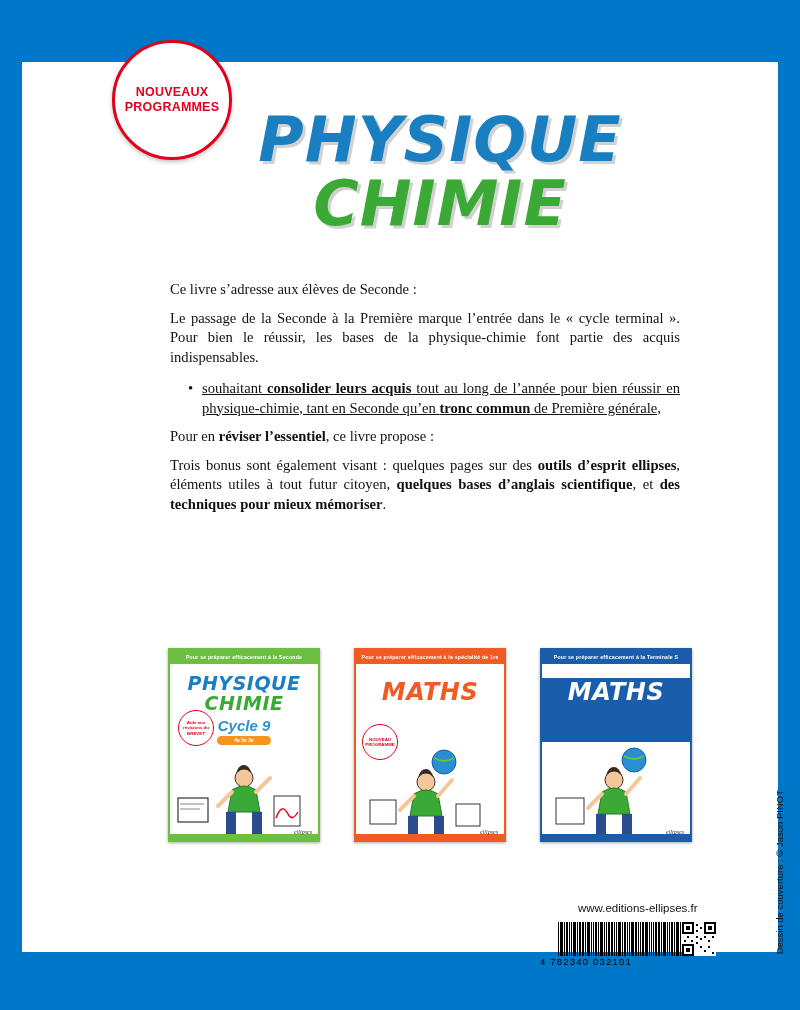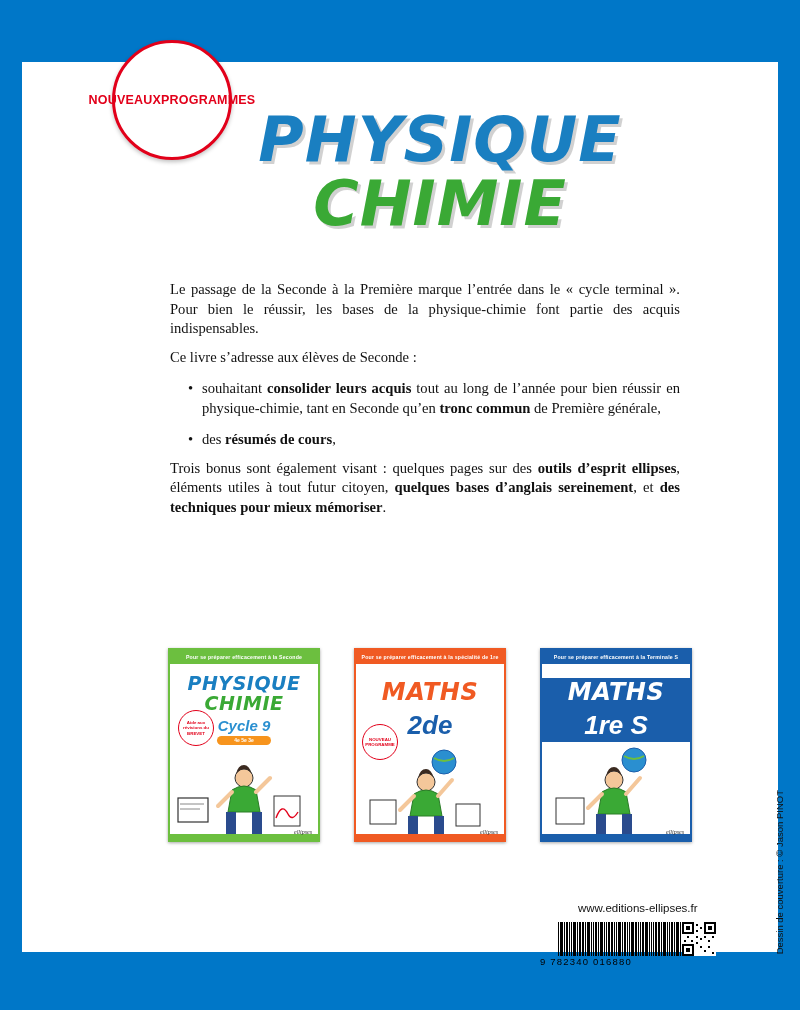--- a/index.html
+++ b/index.html
@@ -45,20 +45,21 @@
   
   .badge {
     position: absolute;
     left: 112px; top: 40px;
     width: 114px; height: 114px;
     border-radius: 50%;
     background: #ffffff;
     border: 3px solid #e2001a;
     box-shadow: 0 2px 4px rgba(0,0,0,0.25);
     display: flex;
+    flex-direction: column;
     align-items: center;
     justify-content: center;
     z-index: 6;
   }
   .badge span {
     display: block;
     color: #e2001a;
     font-weight: bold;
     font-size: 12.5px;
     letter-spacing: .2px;
@@ -110,20 +111,21 @@
   .body-text ul {
     margin: 0 0 9px 0;
     padding-left: 18px;
     list-style: none;
   }
   .body-text li {
     position: relative;
     margin: 12px 0 2px 0;
     padding-left: 14px;
     text-align: justify;
+    text-decoration: underline;
   }
   .body-text li:before {
     content: "•";
     position: absolute;
     left: 0; top: 0;
   }
   .b { font-weight: bold; }
 
   
   .covers {
@@ -343,29 +345,29 @@
     <span>NOUVEAUX</span>
     <span>PROGRAMMES</span>
   </div>
 
   <div class="title-block">
     <div class="title-line title-physique">PHYSIQUE</div>
     <div class="title-line title-chimie">CHIMIE</div>
   </div>
 
   <div class="body-text">
+    <p>Ce livre s’adresse aux élèves de Seconde :</p>
     <p>Le passage de la Seconde à la Première marque l’entrée dans le « cycle terminal ». Pour bien le réussir, les bases de la physique-chimie font partie des acquis indispensables.</p>
-    <p>Ce livre s’adresse aux élèves de Seconde :</p>
     <ul>
       <li><span>souhaitant </span><span class="b">consolider leurs acquis</span><span> tout au long de l’année pour bien réussir en physique-chimie, tant en Seconde qu’en </span><span class="b">tronc commun</span><span> de Première générale,</span></li>
     </ul>
+    <p><span>Pour en </span><span class="b">réviser l’essentiel</span><span>, ce livre propose :</span></p>
     <ul>
-      <li><span>des </span><span class="b">résumés de cours</span><span>,</span></li>
     </ul>
-    <p><span>Trois bonus sont également visant : quelques pages sur des </span><span class="b">outils d’esprit ellipses</span><span>, éléments utiles à tout futur citoyen, </span><span class="b">quelques bases d’anglais sereinement</span><span>, et </span><span class="b">des techniques pour mieux mémoriser</span><span>.</span></p>
+    <p><span>Trois bonus sont également visant : quelques pages sur des </span><span class="b">outils d’esprit ellipses</span><span>, éléments utiles à tout futur citoyen, </span><span class="b">quelques bases d’anglais scientifique</span><span>, et </span><span class="b">des techniques pour mieux mémoriser</span><span>.</span></p>
   </div>
 
   <div class="covers">
 
     <div class="cover cover-1">
       <div class="cover-strip strip-1">Pour se préparer efficacement à la Seconde</div>
       <div class="cover-title c1-t1">PHYSIQUE</div>
       <div class="cover-title c1-t2">CHIMIE</div>
       <div class="c1-cycle">Cycle 9</div>
       <div class="c1-pill">4e 5e 3e</div>
@@ -384,21 +386,20 @@
         <rect x="104" y="52" width="26" height="30" fill="#ffffff" stroke="#333" stroke-width="1"></rect>
         <path d="M106 74 q6 -16 12 -4 q4 8 10 -2" stroke="#e2001a" fill="none" stroke-width="1.4"></path>
         <rect x="0" y="90" width="148" height="6" fill="#6cbf3f"></rect>
       </svg>
       <div class="pub-logo">ellipses</div>
     </div>
 
     <div class="cover cover-2">
       <div class="cover-strip strip-2">Pour se préparer efficacement à la spécialité de 1re</div>
       <div class="cover-title c2-t">MATHS</div>
-      <div class="c2-level">2de</div>
       <div class="badge-small-2">NOUVEAU PROGRAMME</div>
       <svg class="illus" viewBox="0 0 148 96">
         <circle cx="88" cy="18" r="12" fill="#2a8fd0" stroke="#1a5eab" stroke-width="1"></circle>
         <path d="M78 14 q10 6 20 0" stroke="#6cbf3f" fill="none" stroke-width="2"></path>
         <circle cx="70" cy="38" r="9" fill="#f4c79a" stroke="#333" stroke-width="1"></circle>
         <path d="M62 34 q8 -10 16 0 q-3 -9 -8 -9 q-6 0 -8 9z" fill="#3b2a20"></path>
         <path d="M58 50 q12 -8 24 0 l4 22 h-32z" fill="#3aa935" stroke="#2b7c27" stroke-width="1"></path>
         <line x1="58" y1="52" x2="44" y2="66" stroke="#f4c79a" stroke-width="4" stroke-linecap="round"></line>
         <line x1="82" y1="52" x2="96" y2="36" stroke="#f4c79a" stroke-width="4" stroke-linecap="round"></line>
         <rect x="52" y="72" width="10" height="20" fill="#2a4b8d"></rect>
@@ -407,21 +408,20 @@
         <rect x="100" y="60" width="24" height="22" fill="#ffffff" stroke="#333" stroke-width="1"></rect>
         <rect x="0" y="90" width="148" height="6" fill="#f05a23"></rect>
       </svg>
       <div class="pub-logo">ellipses</div>
     </div>
 
     <div class="cover cover-3">
       <div class="cover-strip strip-3">Pour se préparer efficacement à la Terminale S</div>
       <div class="cover-3-inner">
         <div class="cover-title c3-t">MATHS</div>
-        <div class="c3-level">1re S</div>
       </div>
       <svg class="illus" viewBox="0 0 148 96">
         <circle cx="92" cy="16" r="12" fill="#2a8fd0" stroke="#1a5eab" stroke-width="1"></circle>
         <path d="M82 12 q10 6 20 0" stroke="#6cbf3f" fill="none" stroke-width="2"></path>
         <circle cx="72" cy="36" r="9" fill="#f4c79a" stroke="#333" stroke-width="1"></circle>
         <path d="M64 32 q8 -10 16 0 q-3 -9 -8 -9 q-6 0 -8 9z" fill="#3b2a20"></path>
         <path d="M60 48 q12 -8 24 0 l4 22 h-32z" fill="#3aa935" stroke="#2b7c27" stroke-width="1"></path>
         <line x1="60" y1="50" x2="46" y2="64" stroke="#f4c79a" stroke-width="4" stroke-linecap="round"></line>
         <line x1="84" y1="50" x2="98" y2="34" stroke="#f4c79a" stroke-width="4" stroke-linecap="round"></line>
         <rect x="54" y="70" width="10" height="22" fill="#2a4b8d"></rect>
@@ -480,21 +480,21 @@
         <i style="width:1px"></i>
       <i style="width:3px"></i>
         <i style="width:1px"></i>
         <i style="width:1px"></i>
         <i style="width:2px"></i>
       <i style="width:1px"></i>
         <i style="width:3px"></i>
         <i style="width:1px"></i>
         <i style="width:2px"></i>
     </div>
-    <div class="isbn">9 782340 016880</div>
+    <div class="isbn">4 782340 032101</div>
     <svg class="qr" viewBox="0 0 34 34">
       <rect x="0" y="0" width="34" height="34" fill="#ffffff"></rect>
       <rect x="1" y="1" width="10" height="10" fill="none" stroke="#000" stroke-width="2"></rect>
       <rect x="23" y="1" width="10" height="10" fill="none" stroke="#000" stroke-width="2"></rect>
       <rect x="1" y="23" width="10" height="10" fill="none" stroke="#000" stroke-width="2"></rect>
       <rect x="4" y="4" width="4" height="4" fill="#000"></rect>
       <rect x="26" y="4" width="4" height="4" fill="#000"></rect>
       <rect x="4" y="26" width="4" height="4" fill="#000"></rect>
       <rect x="14" y="2" width="2" height="2" fill="#000"></rect>
       <rect x="18" y="5" width="2" height="2" fill="#000"></rect>

